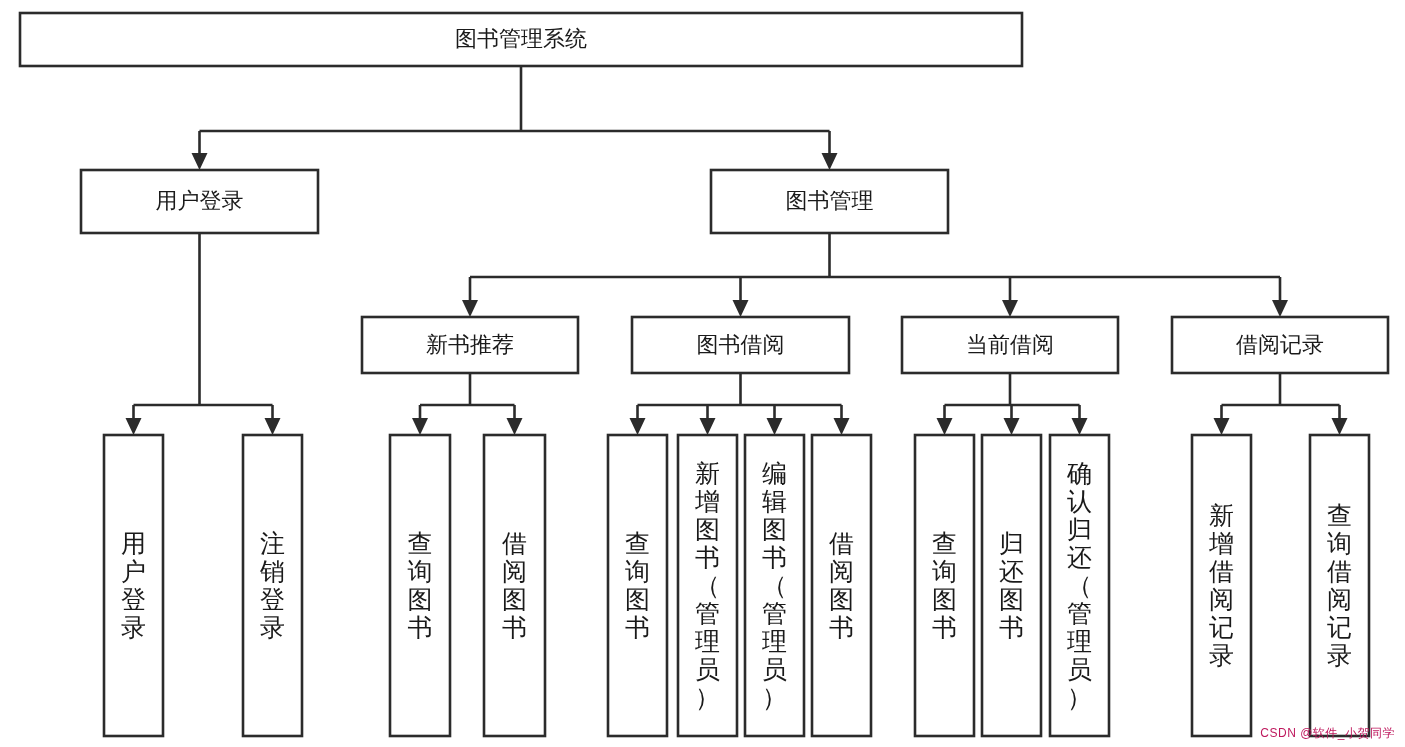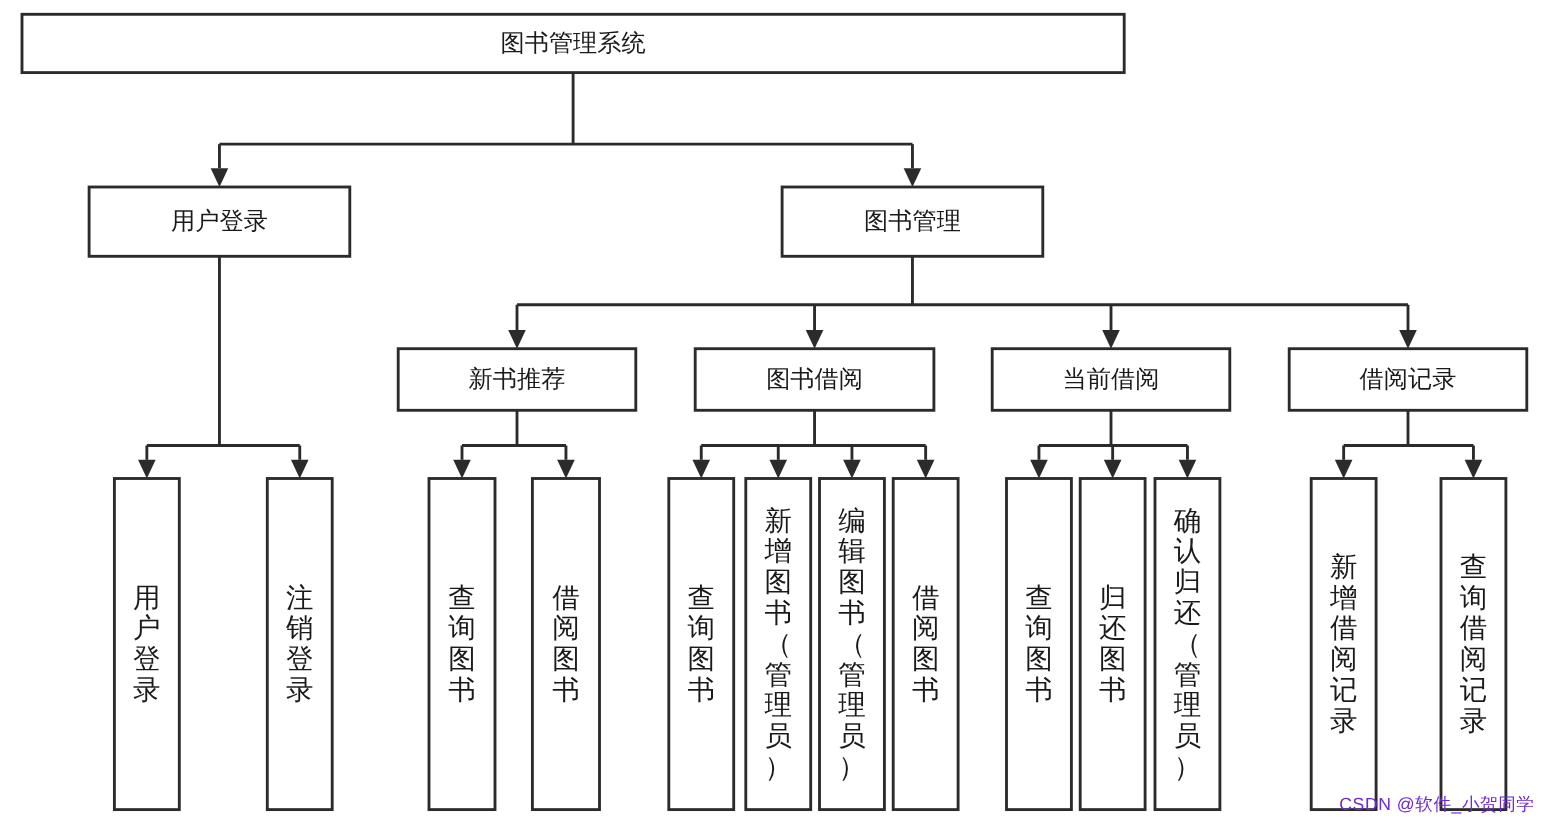--- a/index.html
+++ b/index.html
@@ -52,22 +52,22 @@
     font-family: "Liberation Sans", sans-serif;
     font-size: 25px;
     fill: #1a1a1a;
     text-anchor: middle;
   }
   .watermark-text {
     position: absolute;
     right: 10px;
     bottom: 5px;
     font-family: "Liberation Sans", sans-serif;
-    font-size: 16px;
-    color: #6d28d9;
+    font-size: 12px;
+    color: #be185d;
     white-space: nowrap;
     letter-spacing: 0.5px;
     margin-top: 48px;
   }
 </style>
 </head>
 <body>
 
 <div id="diagram-root">
   <svg id="tree-svg" viewBox="0 0 1405 747">

